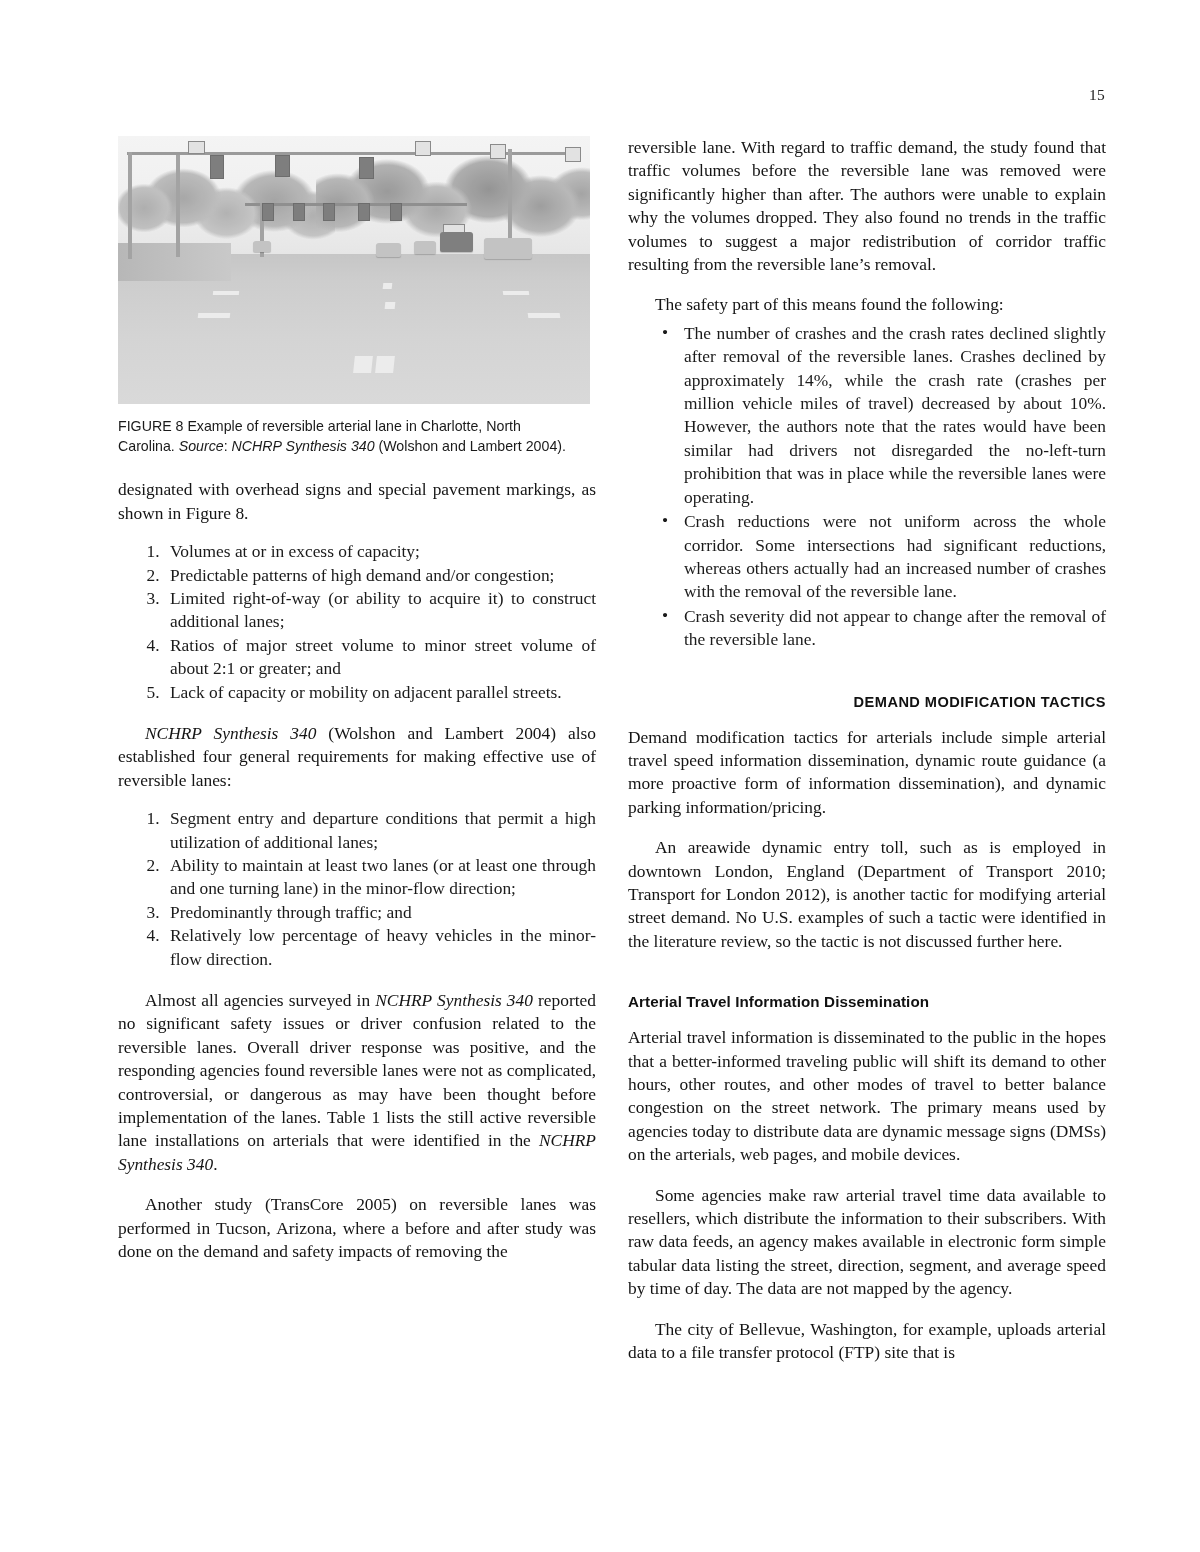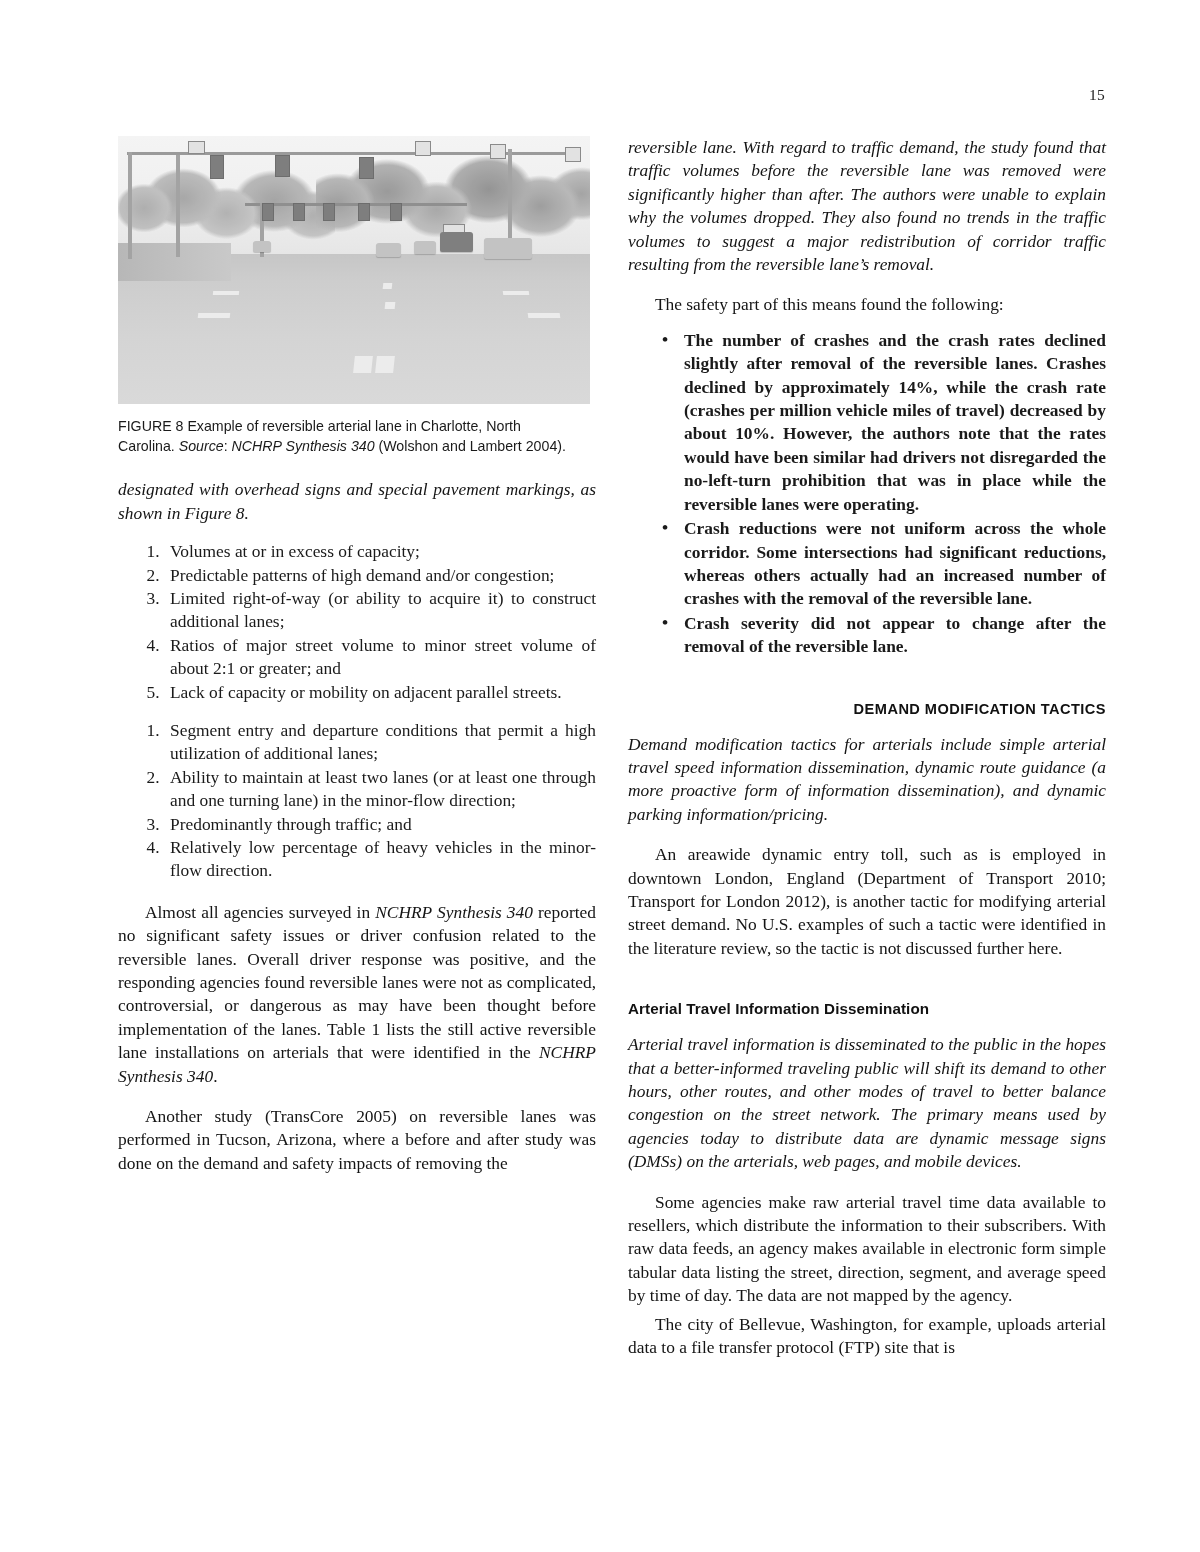--- a/index.html
+++ b/index.html
@@ -130,44 +130,43 @@
   p.body {
     margin: 0 0 0 0;
     font-size: 17.4px;
     line-height: 1.345;
     text-align: justify;
     text-justify: inter-word;
     hyphens: manual;
     color: #141414;
   }
   p.body + p.body { text-indent: 1.55em; margin-top: 17px; }
-  p.body.no-indent { text-indent: 0; font-style: italic; }
+  p.body.no-indent { text-indent: 0; }
   p.first { margin-top: 0; }
   .spacer-para { margin-top: 17px; }
   i, .it { font-style: italic; }
 
   
   ol.numlist {
     margin: 15px 0 15px 0;
     padding-left: 46px;
     font-size: 17.4px;
     line-height: 1.345;
   }
   ol.numlist li {
     margin: 0 0 0 0;
     padding-left: 6px;
     text-align: justify;
   }
   ul.bullist {
-    margin: 12px 0 0 0;
+    margin: 5px 0 0 0;
     padding-left: 34px;
     font-size: 17.4px;
     line-height: 1.345;
     list-style: none;
-    font-weight: bold;
   }
   ul.bullist li {
     position: relative;
     padding-left: 22px;
     margin-bottom: 1px;
     text-align: justify;
   }
   ul.bullist li::before {
     content: "\2022";
     position: absolute;
@@ -261,20 +260,21 @@
 
 
       <ol class="numlist">
         <li>Volumes at or in excess of capacity;</li>
         <li>Predictable patterns of high demand and/or congestion;</li>
         <li>Limited right-of-way (or ability to acquire it) to construct additional lanes;</li>
         <li>Ratios of major street volume to minor street volume of about 2:1 or greater; and</li>
         <li>Lack of capacity or mobility on adjacent parallel streets.</li>
       </ol>
 
+      <p class="body" style="text-indent:1.55em; margin-top:18px;"><i>NCHRP Synthesis 340</i><span> (Wolshon and Lambert 2004) also established four general requirements for making effective use of reversible lanes:</span></p>
 
       <ol class="numlist">
         <li>Segment entry and departure conditions that permit a high utilization of additional lanes;</li>
         <li>Ability to maintain at least two lanes (or at least one through and one turning lane) in the minor-flow direction;</li>
         <li>Predominantly through traffic; and</li>
         <li>Relatively low percentage of heavy vehicles in the minor-flow direction.</li>
       </ol>
 
       <p class="body" style="text-indent:1.55em; margin-top:18px;"><span>Almost all agencies surveyed in </span><i>NCHRP Synthesis 340</i><span> reported no significant safety issues or driver confusion related to the reversible lanes. Overall driver response was positive, and the responding agencies found reversible lanes were not as complicated, controversial, or dangerous as may have been thought before implementation of the lanes. Table 1 lists the still active reversible lane installations on arterials that were identified in the </span><i>NCHRP Synthesis 340</i><span>.</span></p>
 
@@ -298,17 +298,17 @@
       <p class="body no-indent">Demand modification tactics for arterials include simple arterial travel speed information dissemination, dynamic route guidance (a more proactive form of information dissemination), and dynamic parking information/pricing.</p>
 
       <p class="body" style="text-indent:1.55em; margin-top:17px;">An areawide dynamic entry toll, such as is employed in downtown London, England (Department of Transport 2010; Transport for London 2012), is another tactic for modifying arterial street demand. No U.S. examples of such a tactic were identified in the literature review, so the tactic is not discussed further here.</p>
 
       <h3 class="head-sub">Arterial Travel Information Dissemination</h3>
 
       <p class="body no-indent">Arterial travel information is disseminated to the public in the hopes that a better-informed traveling public will shift its demand to other hours, other routes, and other modes of travel to better balance congestion on the street network. The primary means used by agencies today to distribute data are dynamic message signs (DMSs) on the arterials, web pages, and mobile devices.</p>
 
       <p class="body" style="text-indent:1.55em; margin-top:17px;">Some agencies make raw arterial travel time data available to resellers, which distribute the information to their subscribers. With raw data feeds, an agency makes available in electronic form simple tabular data listing the street, direction, segment, and average speed by time of day. The data are not mapped by the agency.</p>
 
-      <p class="body" style="text-indent:1.55em; margin-top:5px;">The city of Bellevue, Washington, for example, uploads arterial data to a file transfer protocol (FTP) site that is</p>
+      <p class="body" style="text-indent:1.55em; margin-top:17px;">The city of Bellevue, Washington, for example, uploads arterial data to a file transfer protocol (FTP) site that is</p>
     </div>
 
   </div>
 </div>
 
 </body></html>

